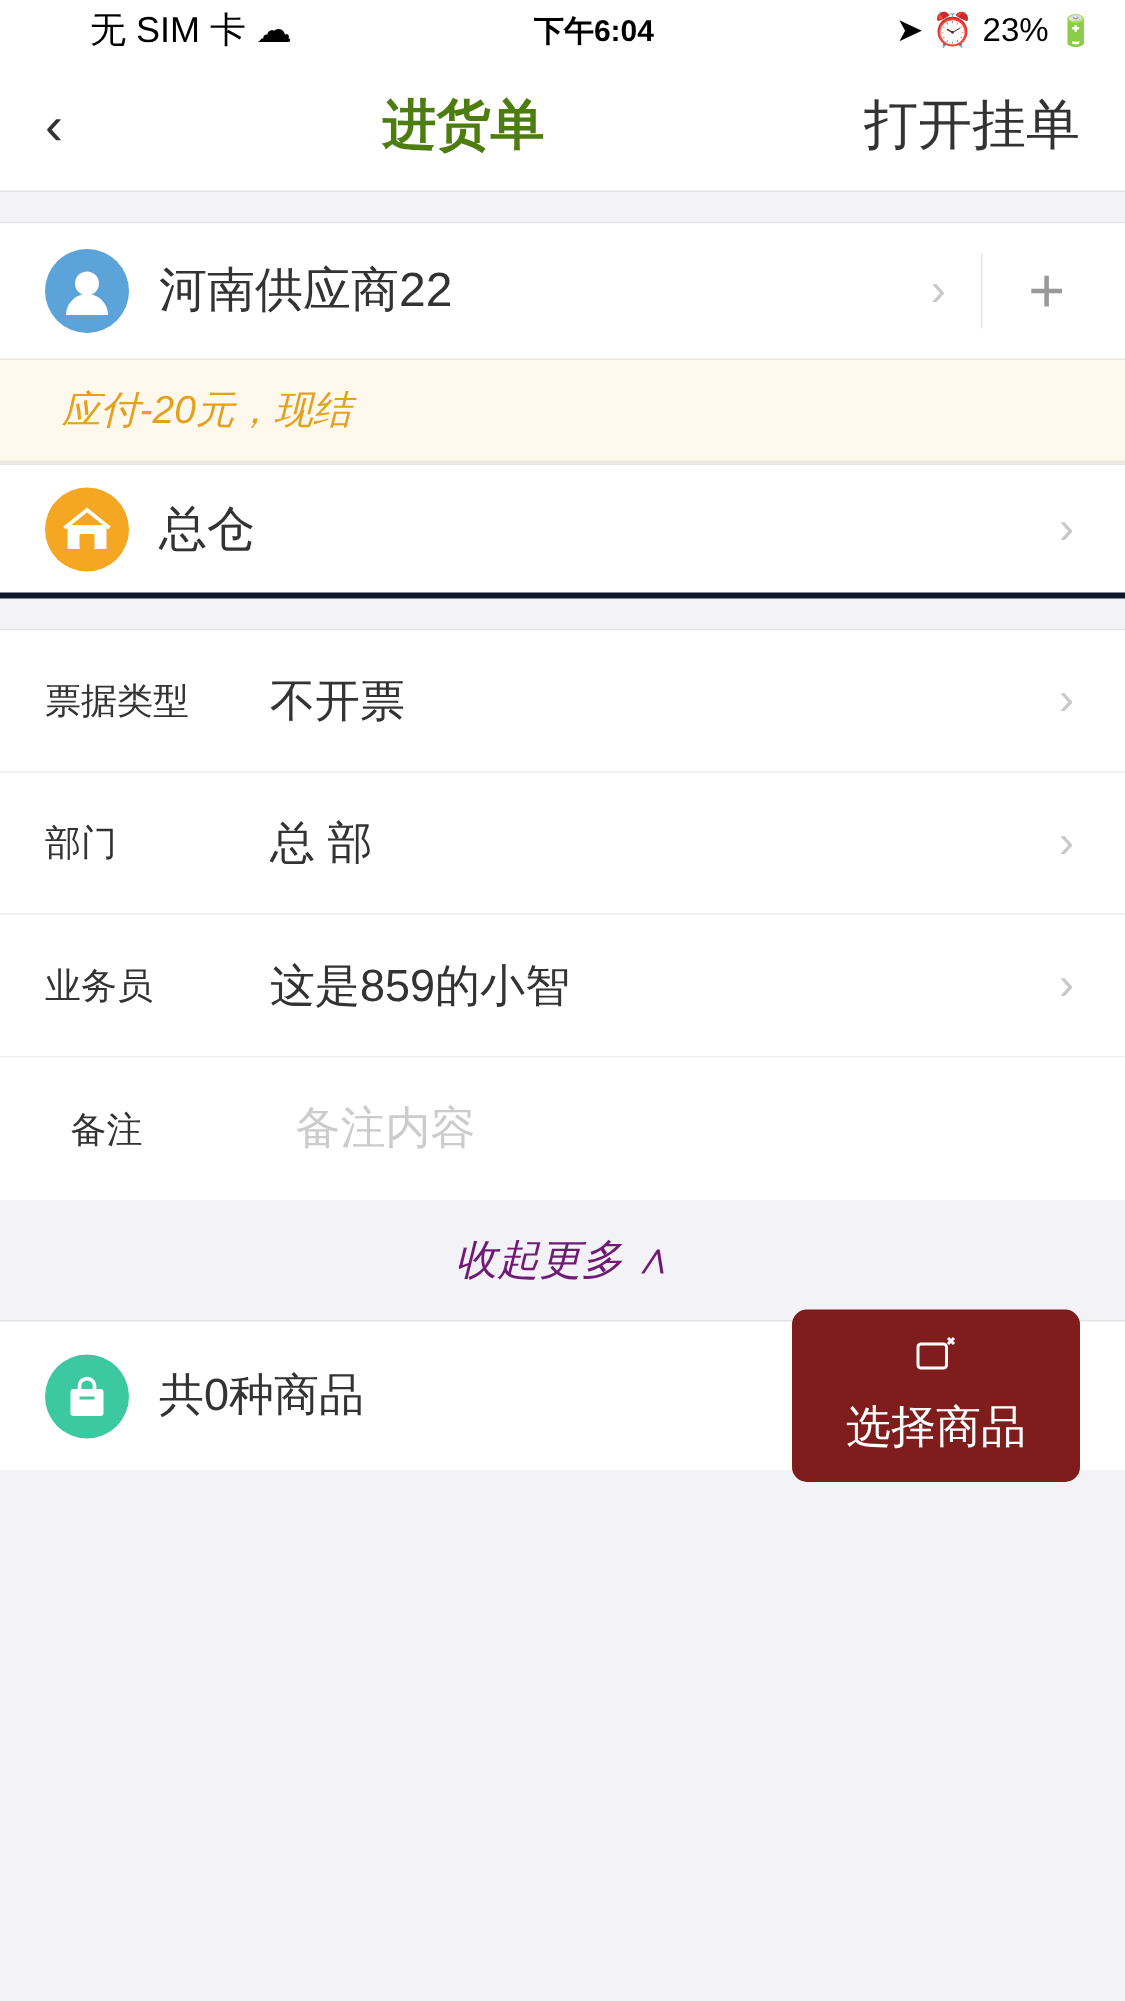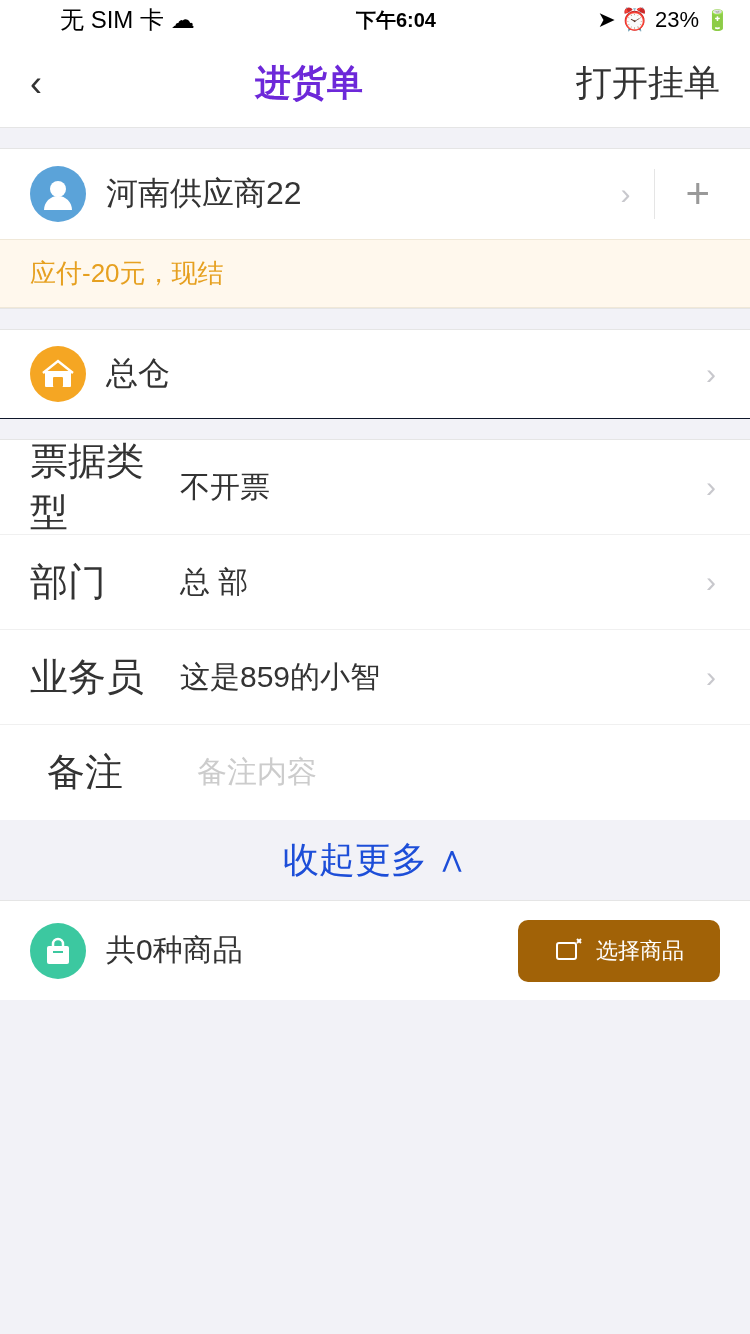--- a/index.html
+++ b/index.html
@@ -41,21 +41,21 @@
       border-bottom: 1px solid #e5e5e5;
     }
     .nav-back {
       font-size: 36px;
       color: #333;
       cursor: pointer;
     }
     .nav-title {
       font-size: 36px;
       font-weight: 600;
-      color: #6d28d9;
+      color: #4d7c0f;
     }
     .nav-action {
       font-size: 36px;
       color: #333;
       cursor: pointer;
     }
 
     
     .section-gap {
       height: 20px;
@@ -108,37 +108,37 @@
     .add-btn {
       font-size: 42px;
       color: #999;
       cursor: pointer;
       padding: 0 10px;
     }
 
     
     .notice-bar {
       background: #fff8ed;
-      padding: 16px 30px;
+      padding: 16px 41px;
       font-size: 26px;
       color: #e6a020;
       border-top: 1px solid #f0e8d8;
       border-bottom: 1px solid #f0e8d8;
+      font-style: italic;
     }
 
     
     .warehouse-row {
       display: flex;
       align-items: center;
       padding: 0 30px;
       height: 90px;
       background: #fff;
-      margin-top: 20px;
       border-top: 1px solid #e5e5e5;
-      border-bottom: 1px solid #0f172a;
+      border-bottom: 4px solid #0f172a;
     }
     .warehouse-icon {
       width: 56px;
       height: 56px;
       border-radius: 50%;
       background: #f5a623;
       display: flex;
       align-items: center;
       justify-content: center;
       margin-right: 20px;
@@ -161,21 +161,21 @@
       align-items: center;
       padding: 0 30px;
       height: 95px;
       border-bottom: 1px solid #f0f0f0;
     }
     .form-row:last-child {
       border-bottom: none;
       padding-left: 47px;
     }
     .form-label {
-      font-size: 38px;
+      font-size: 24px;
       color: #333;
       width: 130px;
       flex-shrink: 0;
     }
     .form-value {
       flex: 1;
       font-size: 30px;
       color: #333;
       padding-left: 20px;
     }
@@ -183,23 +183,24 @@
       color: #ccc;
     }
 
     
     .collapse-bar {
       background: #f2f2f7;
       height: 80px;
       display: flex;
       align-items: center;
       justify-content: center;
-      font-size: 36px;
-      color: #1d4ed8;
-      cursor: pointer;
+      font-size: 28px;
+      color: #701a75;
+      cursor: pointer;
+      font-style: italic;
     }
 
     
     .bottom-bar {
       display: flex;
       align-items: center;
       justify-content: space-between;
       padding: 12px 30px;
       height: 100px;
       background: #fff;
@@ -218,30 +219,31 @@
       background: #3cc8a0;
       display: flex;
       align-items: center;
       justify-content: center;
     }
     .goods-count {
       font-size: 30px;
       color: #333;
     }
     .select-btn {
-      background: #a16207;
+      background: #7f1d1d;
       color: #fff;
-      font-size: 22px;
+      font-size: 30px;
       border-radius: 10px;
       padding: 16px 36px;
       display: flex;
       align-items: center;
       gap: 12px;
       cursor: pointer;
       border: none;
+      flex-direction: column;
     }
 
     
     .content-below {
       background: #f2f2f7;
       flex: 1;
       min-height: 300px;
     }
   </style>
 </head>

